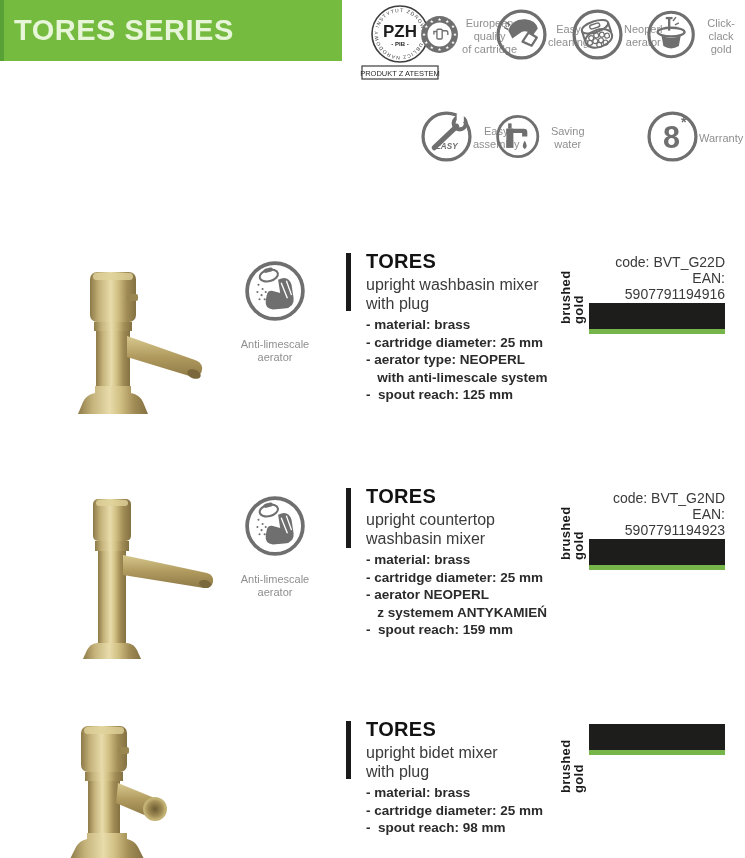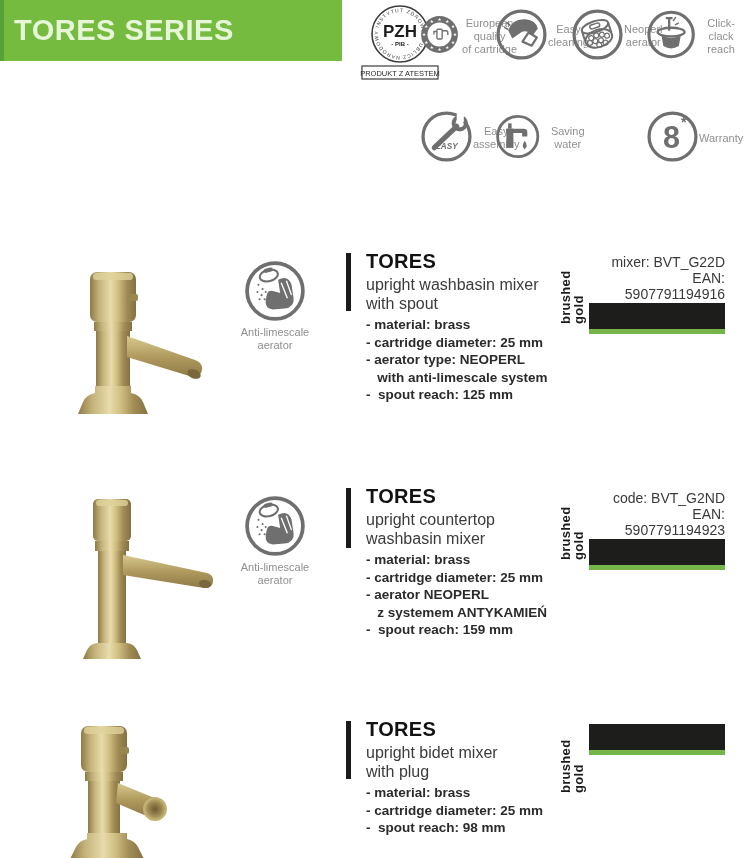--- a/index.html
+++ b/index.html
@@ -16,21 +16,21 @@
   .pzh{position:absolute;left:360px;top:3px;width:80px;height:82px;}
 
   
   .feature{position:absolute;width:100px;display:flex;flex-direction:row;align-items:center;}
   .feature-label{margin-top:3px;font-size:11px;line-height:13px;color:#8f8f8f;text-align:center;white-space:pre-line;}
 
   
   .prod-row{position:absolute;left:0;width:745px;}
   .faucet{position:absolute;}
   .aer-badge{position:absolute;left:215px;width:120px;display:flex;flex-direction:column;align-items:center;}
-  .aer-badge .feature-label{margin-top:4px;}
+  .aer-badge .feature-label{margin-top:16px;}
   .divider{position:absolute;left:346px;width:5px;background:#1a1a1a;}
   .pinfo{position:absolute;left:366px;width:195px;}
   .ptitle{font-size:20px;font-weight:800;color:#121212;letter-spacing:.3px;}
   .psub{font-size:16px;line-height:19px;color:#3b3b3b;white-space:pre-line;margin-top:2px;}
   .pspecs{margin-top:3px;font-size:13.5px;line-height:17.5px;font-weight:bold;color:#2b2b2b;white-space:pre-wrap;}
   .rblock{position:absolute;left:559px;width:166px;}
   .finish{position:absolute;left:0;top:2px;height:68px;writing-mode:vertical-rl;transform:rotate(180deg);
           font-size:13px;font-weight:bold;color:#1c1c1c;line-height:13px;white-space:pre-line;letter-spacing:.3px;}
   .rmeta{margin-left:30px;width:136px;text-align:right;font-size:14px;line-height:16px;color:#3a3a3a;}
   .barcode{margin-left:30px;width:136px;height:26px;margin-top:1px;background:#1d1d1b;border-bottom:5px solid #75b54a;}
@@ -145,21 +145,21 @@
   <div class="feature" style="left:646px;top:8px">
     <svg width="53" height="53" viewBox="0 0 52 52">
       <circle cx="26" cy="26" r="23" fill="none" stroke="#6f6f6f" stroke-width="3.2"></circle>
       <line x1="24" y1="22" x2="24" y2="9" stroke="#6f6f6f" stroke-width="2.4"></line>
       <line x1="20.5" y1="9" x2="27.5" y2="9" stroke="#6f6f6f" stroke-width="2.4"></line>
       <path d="M28,12 l3,-4 M30,16 l4,-2" stroke="#6f6f6f" stroke-width="1.5"></path>
       <ellipse cx="26" cy="23.5" rx="14" ry="4.5" fill="none" stroke="#6f6f6f" stroke-width="2.4"></ellipse>
       <path d="M16,27 L18,38 Q26,43 34,38 L36,27 Q26,31.5 16,27 Z" fill="#6f6f6f"></path>
     </svg>
     <div class="feature-label">Click-clack
-reach</div>
+gold</div>
   </div>
 
   <div class="feature" style="left:420px;top:110px">
     <svg width="53" height="53" viewBox="0 0 52 52">
       <circle cx="26" cy="26" r="23" fill="none" stroke="#6f6f6f" stroke-width="3.2"></circle>
       <line x1="14" y1="37" x2="36" y2="16" stroke="#6f6f6f" stroke-width="5" stroke-linecap="round"></line>
       <circle cx="39" cy="13" r="6" fill="none" stroke="#6f6f6f" stroke-width="4"></circle>
       <rect x="36" y="4" width="7" height="8" fill="#fff"></rect>
       <text x="26" y="38.5" text-anchor="middle" font-size="8" font-weight="bold" font-style="italic" fill="#6f6f6f">EASY</text>
     </svg>
@@ -217,32 +217,32 @@
         <path d="M33,19 q10,-5 13,5 l2,13 q1,9 -9,10 l-11,1 q-8,-1 -7,-9 l1,-5 q1,-5 6,-4 l7,2 z" fill="#6f6f6f"></path>
         <path d="M36,22 l6,15 M41,20 l5,14" stroke="#fff" stroke-width="1.3"></path>
       </svg>
       <div class="feature-label">Anti-limescale
 aerator</div>
     </div>
     <div class="divider" style="top:3px;height:58px"></div>
     <div class="pinfo" style="top:0">
       <div class="ptitle">TORES</div>
       <div class="psub">upright washbasin mixer
-with spout</div>
+with plug</div>
       <div class="pspecs">- material: brass
 - cartridge diameter: 25 mm
 - aerator type: NEOPERL
    with anti-limescale system
 -  spout reach: 125 mm</div>
     </div>
     <div class="rblock" style="top:4px">
       <div class="finish">brushed
 gold</div>
       <div class="rmeta">
-        <div>mixer: BVT_G22D</div>
+        <div>code: BVT_G22D</div>
         <div>EAN: 5907791194916</div>
       </div>
       <div class="barcode"></div>
     </div>
   </div>
 
   <div class="prod-row" style="top:483px;height:190px">
     <svg class="faucet" style="left:15px;top:10px" width="200" height="168" viewBox="0 0 200 168">
       <rect x="78" y="6" width="38" height="42" rx="5" fill="url(#goldH)"></rect>
       <rect x="81" y="7" width="32" height="6" rx="3" fill="#dfd29a" opacity="0.8"></rect>

